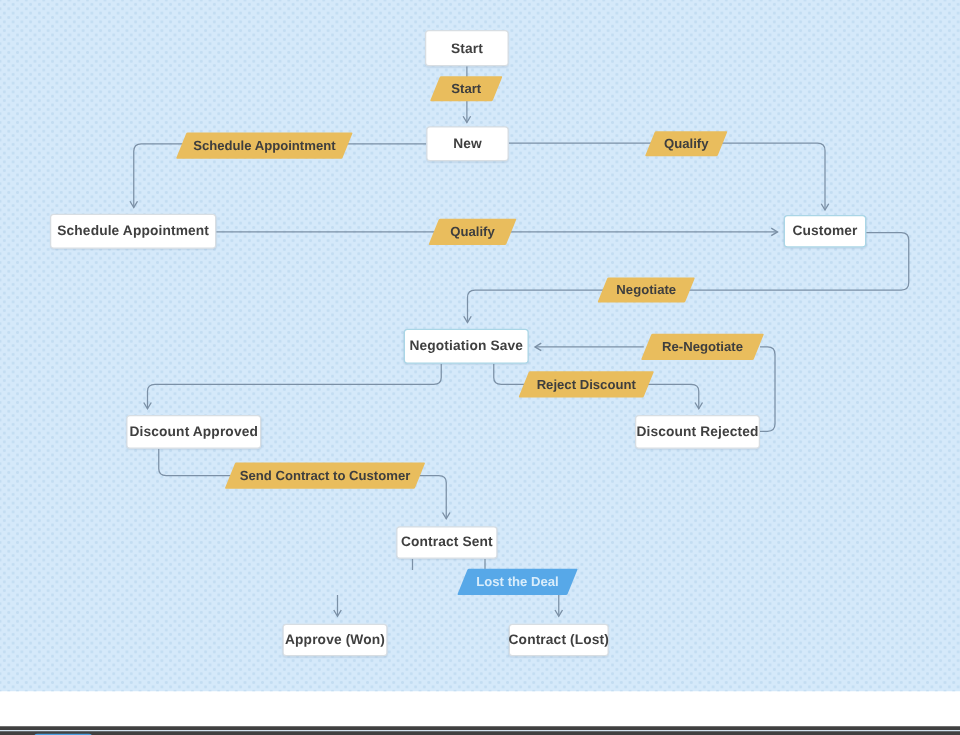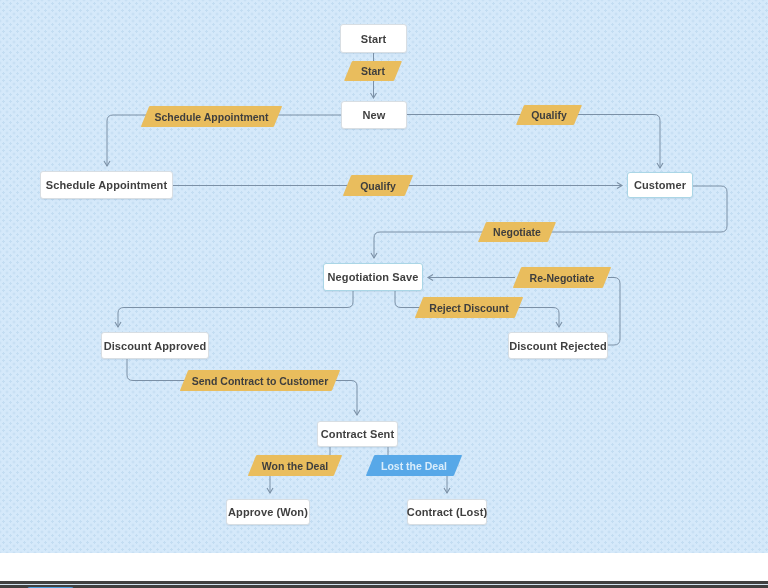--- a/index.html
+++ b/index.html
@@ -141,24 +141,20 @@
     <span class="lbl">Re-Negotiate</span>
   </div>
   <div class="trans" style="left:417px;top:297px;width:104px;height:21px">
     <span class="shape"></span>
     <span class="lbl">Reject Discount</span>
   </div>
   <div class="trans" style="left:182px;top:370px;width:156px;height:21px">
     <span class="shape"></span>
     <span class="lbl">Send Contract to Customer</span>
   </div>
-  <div class="trans" style="left:250px;top:455px;width:90px;height:21px">
-    <span class="shape"></span>
-    <span class="lbl">Won the Deal</span>
-  </div>
   <div class="trans blue" style="left:368px;top:455px;width:92px;height:21px">
     <span class="shape"></span>
     <span class="lbl">Lost the Deal</span>
   </div>
 
 </div>
 
 <div class="footer">
   <button class="save-btn">Save</button>
   <a class="cancel-link">Cancel</a>

